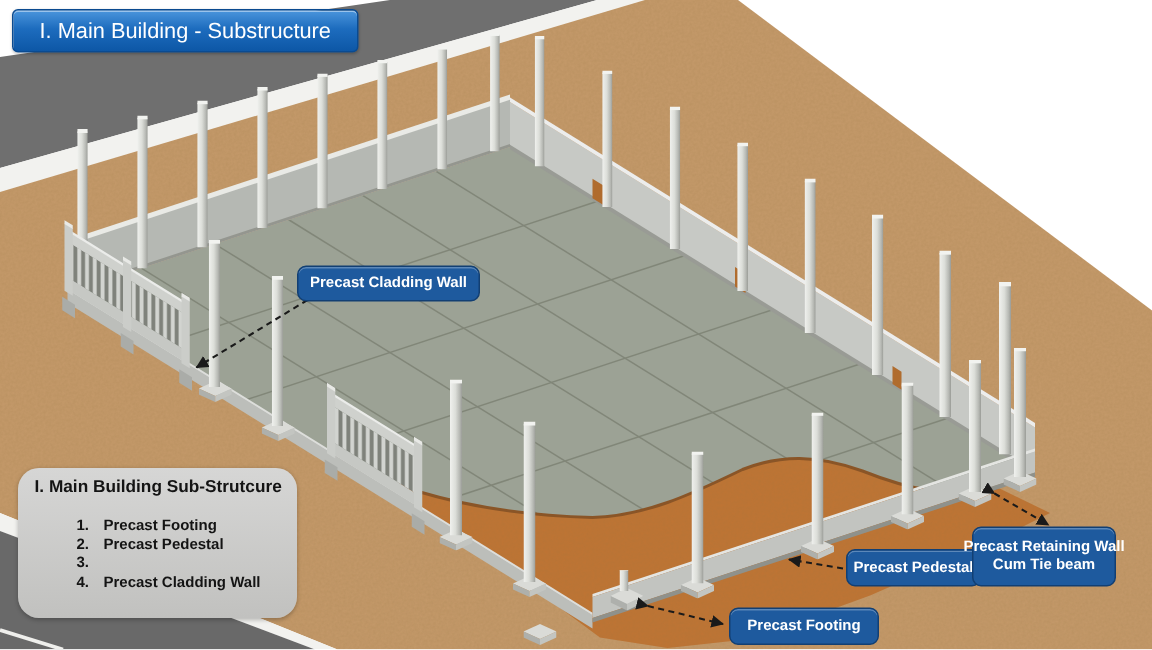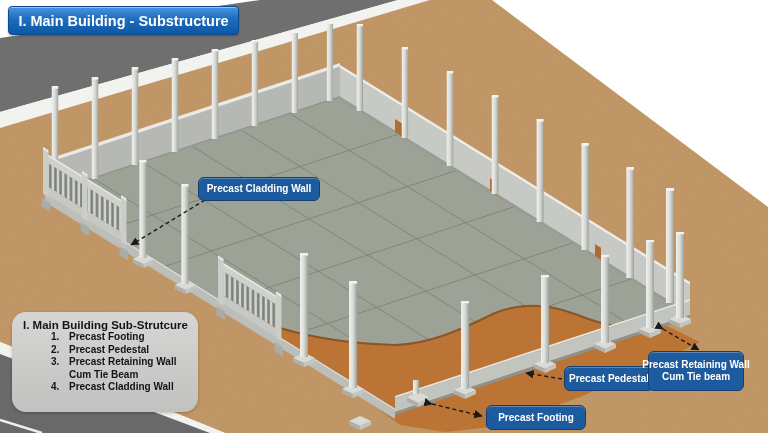--- a/index.html
+++ b/index.html
@@ -2,35 +2,35 @@
 <html><head>
 <meta charset="utf-8">
 <style>
   html,body{margin:0;padding:0;background:#fff;}
   #stage{position:relative;width:768px;height:433px;background:#ffffff;overflow:hidden;
          font-family:"Liberation Sans",sans-serif;}
   #scene{position:absolute;left:0;top:0;}
   .title-badge{position:absolute;left:8px;top:6px;width:229px;height:27px;
 age    box-sizing:border-box;border:1px solid #0a4a90;border-radius:4px;
     background:linear-gradient(#4a95dc 0%,#1d6cbe 45%,#0d57a6 100%);
-    color:#fff;font-weight:bold;font-size:14.5px;display:flex;align-items:center;
+    color:#fff;font-weight:normal;font-size:14.5px;display:flex;align-items:center;
     justify-content:center;white-space:nowrap;box-shadow:inset 0 1px 0 rgba(255,255,255,.45),0 1px 2px rgba(0,0,0,.25);}
   .callout{position:absolute;box-sizing:border-box;background:#1e5a9e;color:#fff;
     border:1px solid #123f73;border-radius:6px;font-weight:bold;font-size:10px;
     display:flex;flex-direction:column;align-items:center;justify-content:center;
     text-align:center;line-height:12px;box-shadow:inset 0 1px 0 rgba(255,255,255,.28);}
   .callout span{white-space:nowrap;}
   #co-cladding{left:198px;top:177px;width:122px;height:24px;}
   #co-pedestal{left:564px;top:366px;width:90px;height:25px;}
   #co-retaining{left:648px;top:351px;width:96px;height:40px;}
   #co-footing{left:486px;top:405px;width:100px;height:25px;}
   .legend{position:absolute;left:12px;top:312px;width:186px;height:100px;box-sizing:border-box;
     background:linear-gradient(#d6d6d5,#c1c1bf);border-radius:14px;color:#141414;
     padding:7px 8px 6px 11px;box-shadow:0 1px 3px rgba(0,0,0,.25);}
-  .legend-title{font-weight:bold;font-size:11.5px;margin-bottom:0;}
+  .legend-title{font-weight:bold;font-size:11.5px;margin-bottom:14px;}
   .legend-item{display:grid;grid-template-columns:18px 1fr;padding-left:28px;
     font-weight:bold;font-size:10px;line-height:12.5px;}
   .legend-item .num{text-align:left;}
 </style>
 </head>
 <body>
 
 <div id="stage">
 
 <svg id="scene" width="768" height="433" viewBox="0 0 768 433">
@@ -246,21 +246,20 @@
   <div class="legend-item">
     <span class="num">1.</span>
     <span>Precast Footing</span>
   </div>
   <div class="legend-item">
     <span class="num">2.</span>
     <span>Precast Pedestal</span>
   </div>
   <div class="legend-item">
     <span class="num">3.</span>
-    <span>Precast Retaining Wall Cum Tie Beam</span>
   </div>
   <div class="legend-item">
     <span class="num">4.</span>
     <span>Precast Cladding Wall</span>
   </div>
 </div>
 
 </div>
 
 </body></html>

